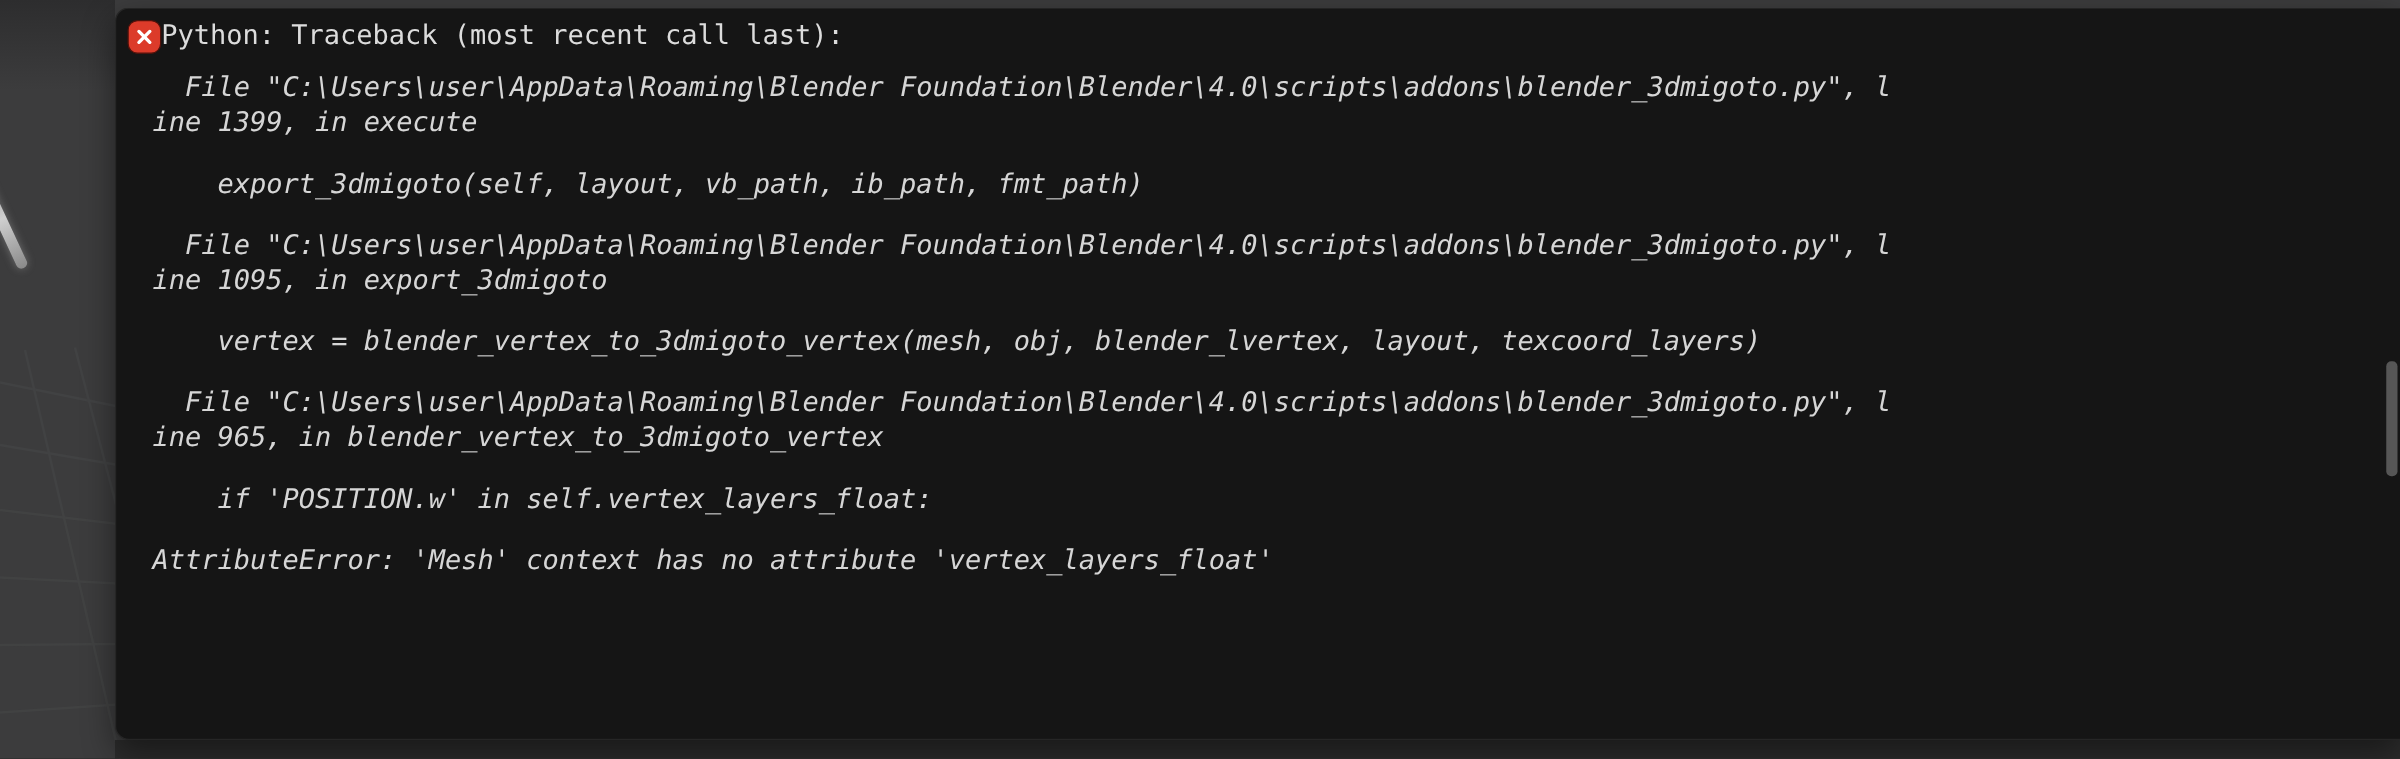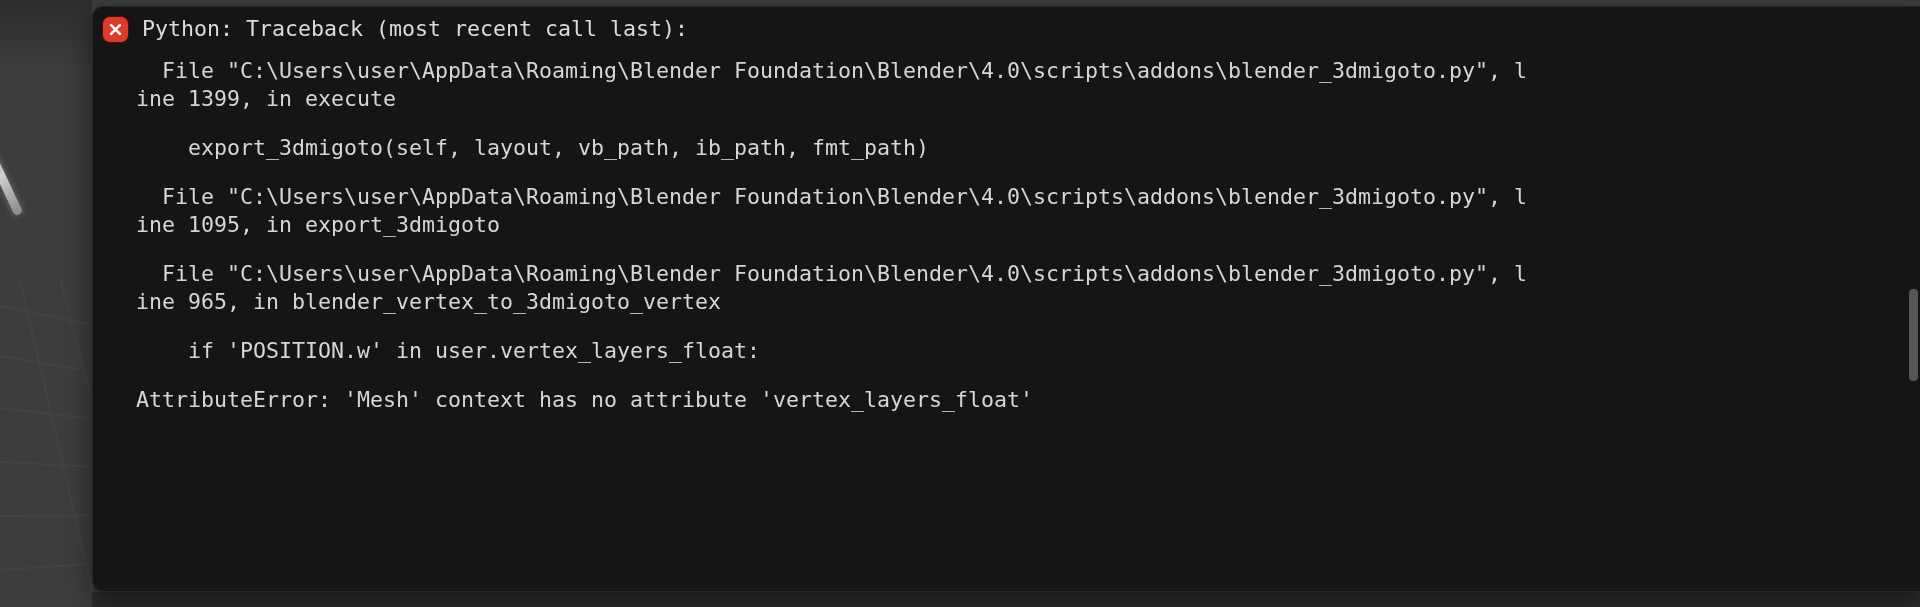--- a/index.html
+++ b/index.html
@@ -62,21 +62,20 @@
     background: #151515;
     border: 1px solid #262626;
     border-right: none;
     border-radius: 11px 0 0 11px;
     box-shadow: 0 10px 26px rgba(0,0,0,0.45);
     padding: 8px 0 0 9px;
   }
   .popup-header {
     display: flex;
     align-items: center;
-    gap: 13px;
     height: 28px;
     text-align: center;
   }
   .error-icon {
     width: 27px;
     height: 27px;
     flex: 0 0 27px;
     border-radius: 8px;
     background: #dc3b2a;
     border: 1px solid #51110a;
@@ -90,25 +89,26 @@
     height: 19px;
     display: block;
   }
   .popup-title {
     color: #dcdcdc;
     font-size: 21.6px;
     line-height: 28px;
     white-space: pre;
   }
   .tb {
-    margin: 14px 0 0 34px;
+    margin: 14px 0 0 20px;
     width: 1400px;
     color: #d6d6d6;
     font-size: 21.6px;
     line-height: 28px;
+    font-style: italic;
   }
   .tb-line {
     white-space: pre-wrap;
     word-break: break-all;
     margin-bottom: 21px;
   }
 
   
   .scrollbar-track {
     position: absolute;
@@ -155,21 +155,22 @@
         <path d="M6.5 6.5 L17.5 17.5 M17.5 6.5 L6.5 17.5" stroke="#ffffff" stroke-width="3.4" stroke-linecap="round" fill="none"></path>
       </svg>
     </div>
     <div class="popup-title">Python: Traceback (most recent call last):</div>
   </div>
 
   <div class="tb">
     <div class="tb-line">  File "C:\Users\user\AppData\Roaming\Blender Foundation\Blender\4.0\scripts\addons\blender_3dmigoto.py", line 1399, in execute</div>
     <div class="tb-line">    export_3dmigoto(self, layout, vb_path, ib_path, fmt_path)</div>
     <div class="tb-line">  File "C:\Users\user\AppData\Roaming\Blender Foundation\Blender\4.0\scripts\addons\blender_3dmigoto.py", line 1095, in export_3dmigoto</div>
+    <div class="tb-line">    vertex = blender_vertex_to_3dmigoto_vertex(mesh, obj, blender_lvertex, layout, texcoord_layers)</div>
     <div class="tb-line">  File "C:\Users\user\AppData\Roaming\Blender Foundation\Blender\4.0\scripts\addons\blender_3dmigoto.py", line 965, in blender_vertex_to_3dmigoto_vertex</div>
-    <div class="tb-line">    if 'POSITION.w' in user.vertex_layers_float:</div>
+    <div class="tb-line">    if 'POSITION.w' in self.vertex_layers_float:</div>
     <div class="tb-line">AttributeError: 'Mesh' context has no attribute 'vertex_layers_float'</div>
   </div>
 </div>
 
 <div class="scrollbar-track">
   <div class="scrollbar-thumb"></div>
 </div>
 
 </body></html>

